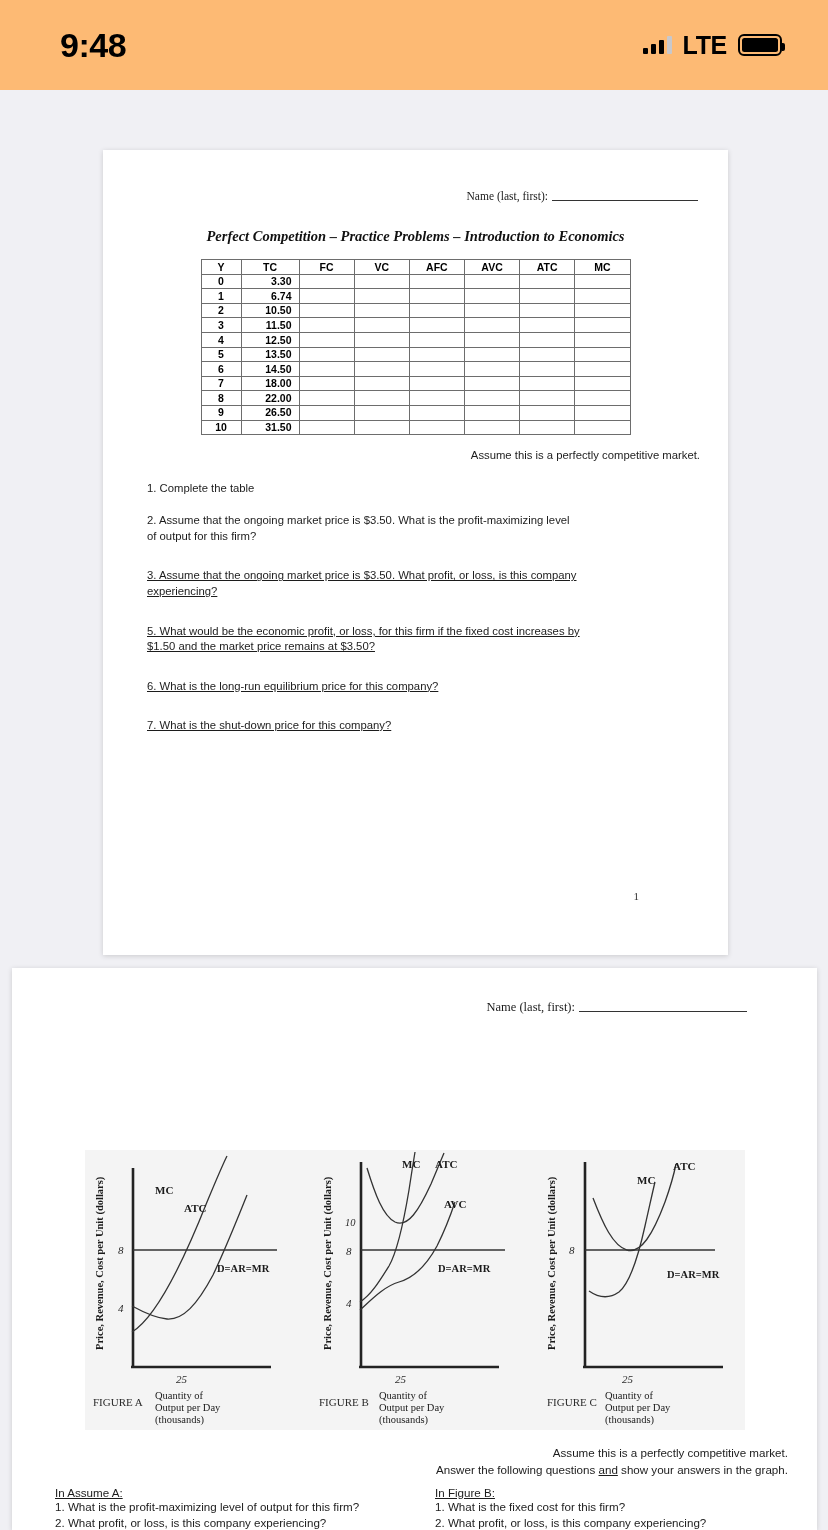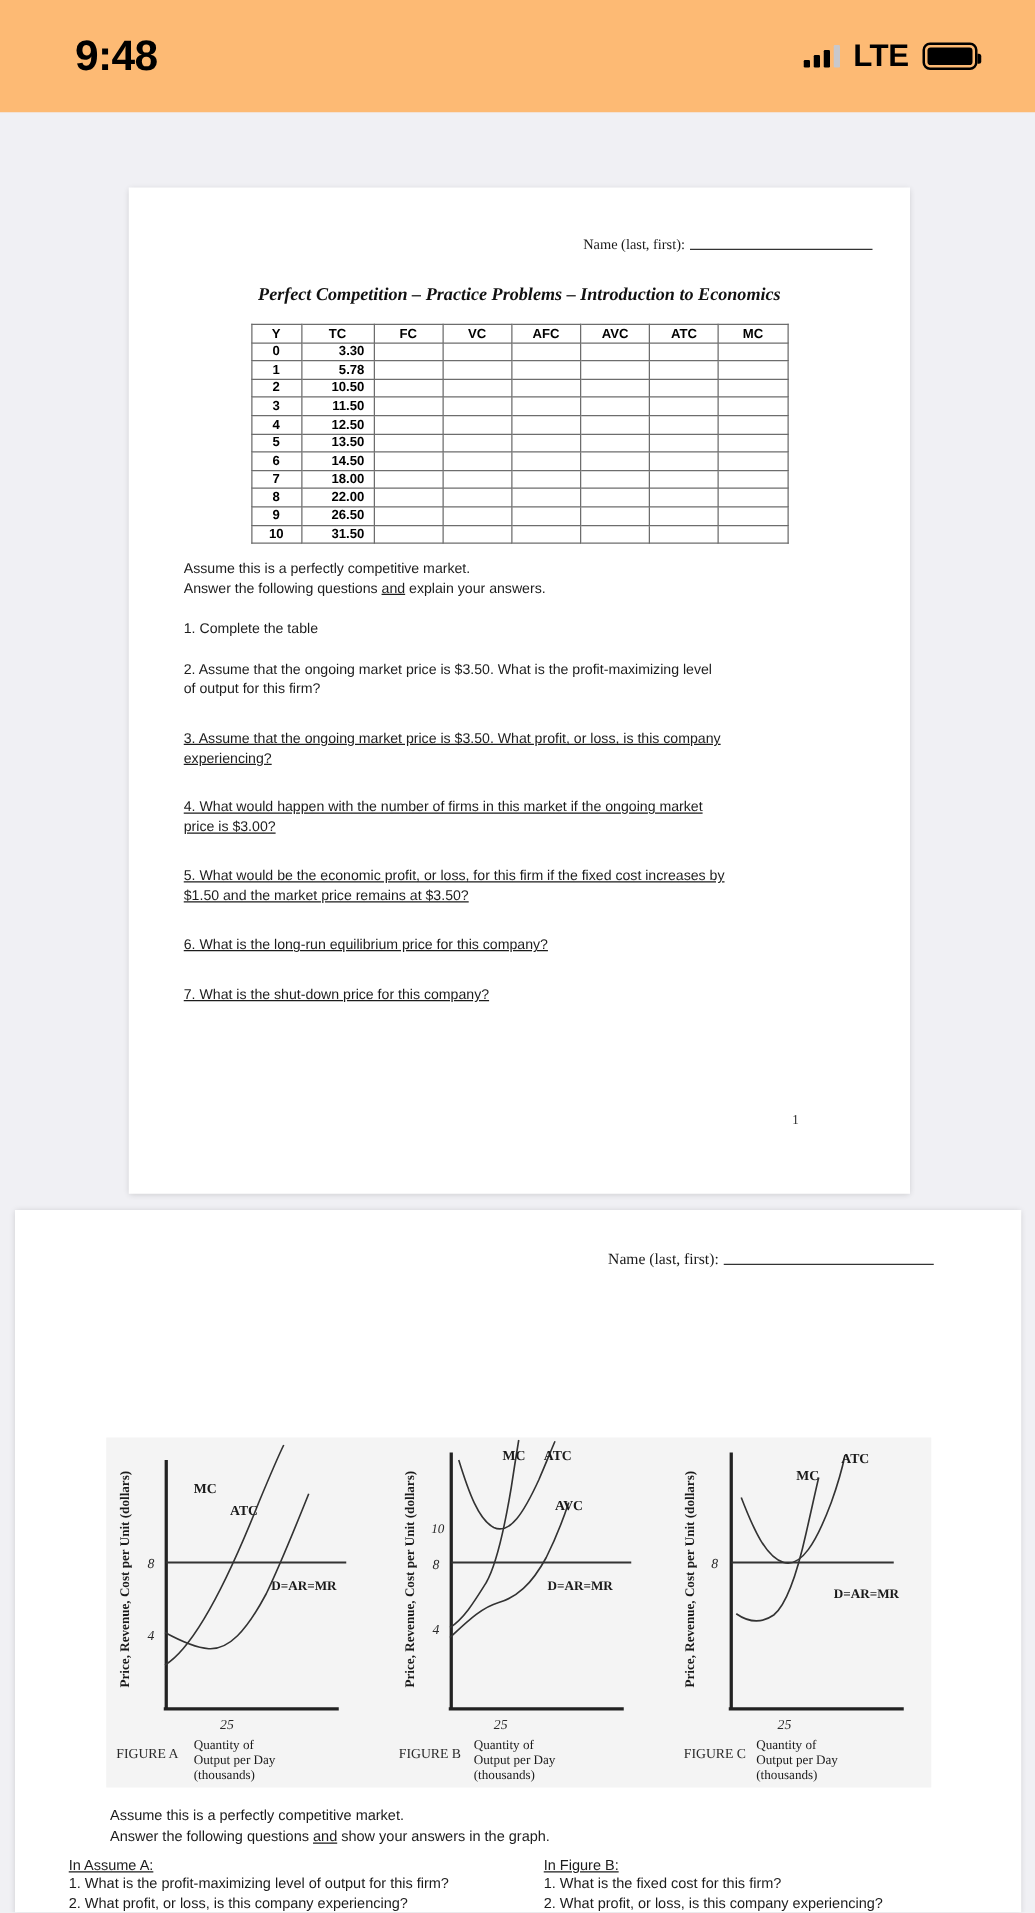--- a/index.html
+++ b/index.html
@@ -52,21 +52,21 @@
   table.cost-table th, table.cost-table td {
     border: 1px solid #6d6d6d; height: 14.6px; font-size: 10.5px;
     font-weight: 700; color: #000; font-family: "Liberation Sans", sans-serif;
     line-height: 1; }
   table.cost-table th { text-align: center; }
   table.cost-table td.y { text-align: center; width: 40px; }
   table.cost-table td.tc { text-align: right; padding-right: 7px; }
   table.cost-table col.c-y { width: 40px; }
   table.cost-table col.c-tc { width: 58px; }
 
-  .para { font-size: 11.3px; color: #1c1c1c; line-height: 1.38; }
+  .para { font-size: 11.3px; color: #1c1c1c; line-height: 1.38; text-align: right; }
   #intro { margin: 13px 0 0 16px; }
   #intro u { text-decoration: underline; }
   ol.qlist { list-style: none; margin: 0 0 0 16px; }
   ol.qlist li { font-size: 11.3px; color: #1c1c1c; line-height: 1.38;
     max-width: 434px; }
   .q-gap-s { margin-top: 17px; }
   .q-gap-l { margin-top: 24px; text-decoration: underline; }
   #page-num { position: absolute; right: 89px; bottom: 53px;
     font-family: "Liberation Serif", serif; font-size: 11px; color: #333; }
 
@@ -160,21 +160,21 @@
             <td class="tc">3.30</td>
             <td></td>
             <td></td>
             <td></td>
             <td></td>
             <td></td>
             <td></td>
           </tr>
         <tr>
             <td class="y">1</td>
-            <td class="tc">5.78</td>
+            <td class="tc">6.74</td>
             <td></td>
             <td></td>
             <td></td>
             <td></td>
             <td></td>
             <td></td>
           </tr>
         <tr>
             <td class="y">2</td>
             <td class="tc">10.50</td>
@@ -263,28 +263,26 @@
             <td></td>
             <td></td>
             <td></td>
             <td></td>
           </tr>
       </tbody>
     </table>
 
     <div id="intro">
       <div class="para">Assume this is a perfectly competitive market.</div>
-      <div class="para"><span>Answer the following questions </span><u>and</u><span> explain your answers.</span></div>
     </div>
 
     <ol class="qlist">
       <li class="q-gap-s">1. Complete the table</li>
       <li class="q-gap-s">2. Assume that the ongoing market price is $3.50. What is the profit-maximizing level of output for this firm?</li>
       <li class="q-gap-l">3. Assume that the ongoing market price is $3.50. What profit, or loss, is this company experiencing?</li>
-      <li class="q-gap-l">4. What would happen with the number of firms in this market if the ongoing market price is $3.00?</li>
       <li class="q-gap-l">5. What would be the economic profit, or loss, for this firm if the fixed cost increases by $1.50 and the market price remains at $3.50?</li>
       <li class="q-gap-l">6. What is the long-run equilibrium price for this company?</li>
       <li class="q-gap-l">7. What is the shut-down price for this company?</li>
     </ol>
 
     <div id="page-num">1</div>
   </div>
 
   <div id="page-2">
     <div class="name-line">

